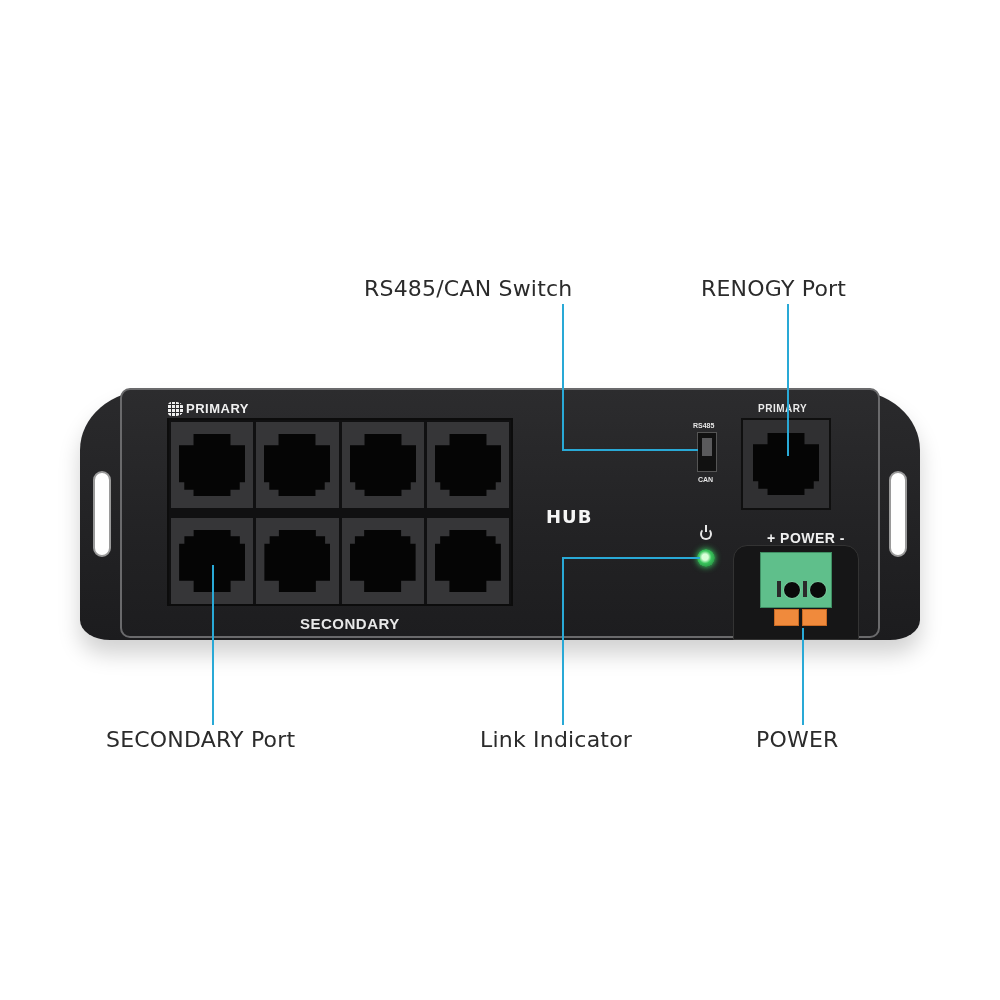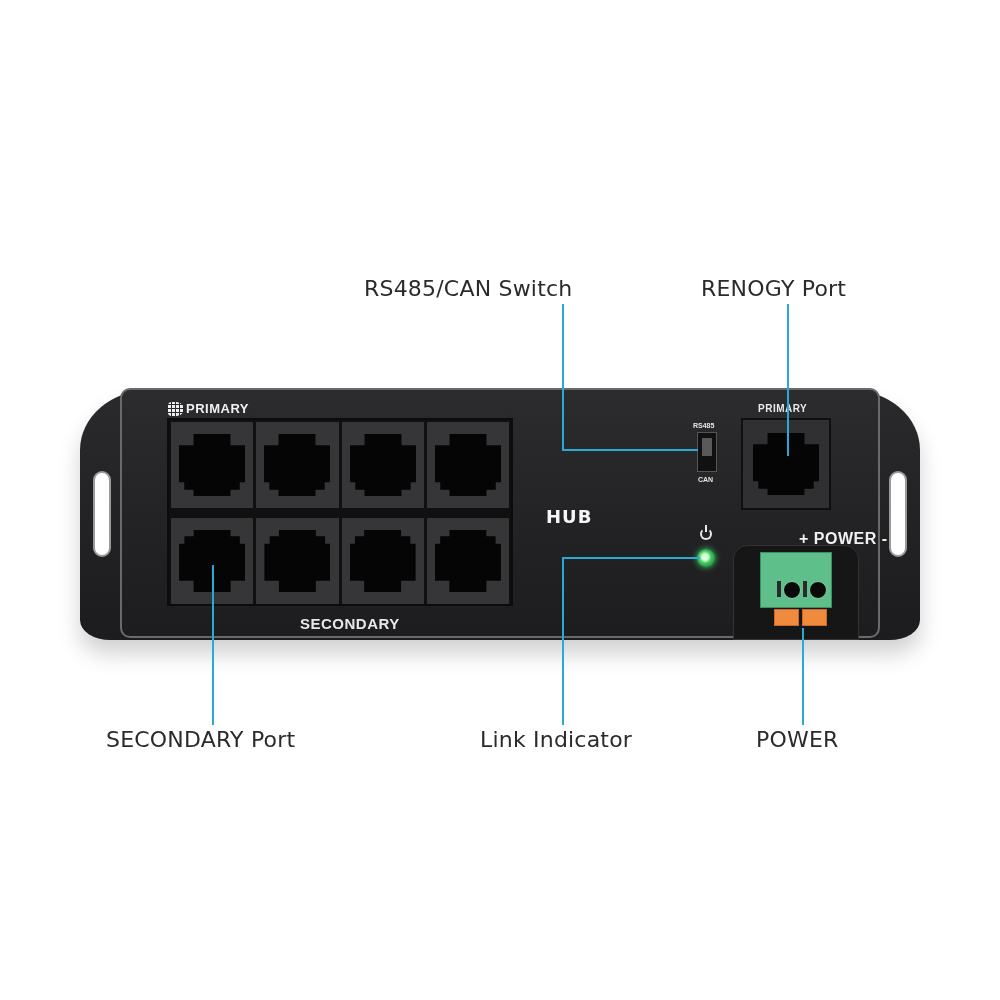--- a/index.html
+++ b/index.html
@@ -88,21 +88,21 @@
   }
   .power-icon::after {
     content: ""; position: absolute; left: 3px; top: -5px; width: 2px; height: 7px; background: #e8e8e8;
   }
   .led {
     position: absolute; left: 697px; top: 549px; width: 18px; height: 18px; border-radius: 50%;
     background: radial-gradient(circle at 45% 45%, #d8ffd8 0 22%, #39c45c 45%, #1b6b31 100%);
     box-shadow: 0 0 6px #3ddc68;
   }
 
-  .power-label { position: absolute; left: 767px; top: 530px; color: #f0f0f0; font-size: 16px; font-weight: bold; letter-spacing: 0.5px; margin-left: 32px; }
+  .power-label { position: absolute; left: 767px; top: 530px; color: #f0f0f0; font-size: 14px; font-weight: bold; letter-spacing: 0.5px; }
   .power-recess {
     position: absolute; left: 733px; top: 545px; width: 126px; height: 95px;
     background: #161617; border-radius: 14px 14px 0 0; border: 1px solid #333;
   }
   .terminal {
     position: absolute; left: 760px; top: 552px; width: 72px; height: 56px; background: #5fbf8b;
     border: 1px solid #3f8e63;
   }
   .terminal-hole {
     position: absolute; top: 28px; width: 18px; height: 18px; border-radius: 50%;

